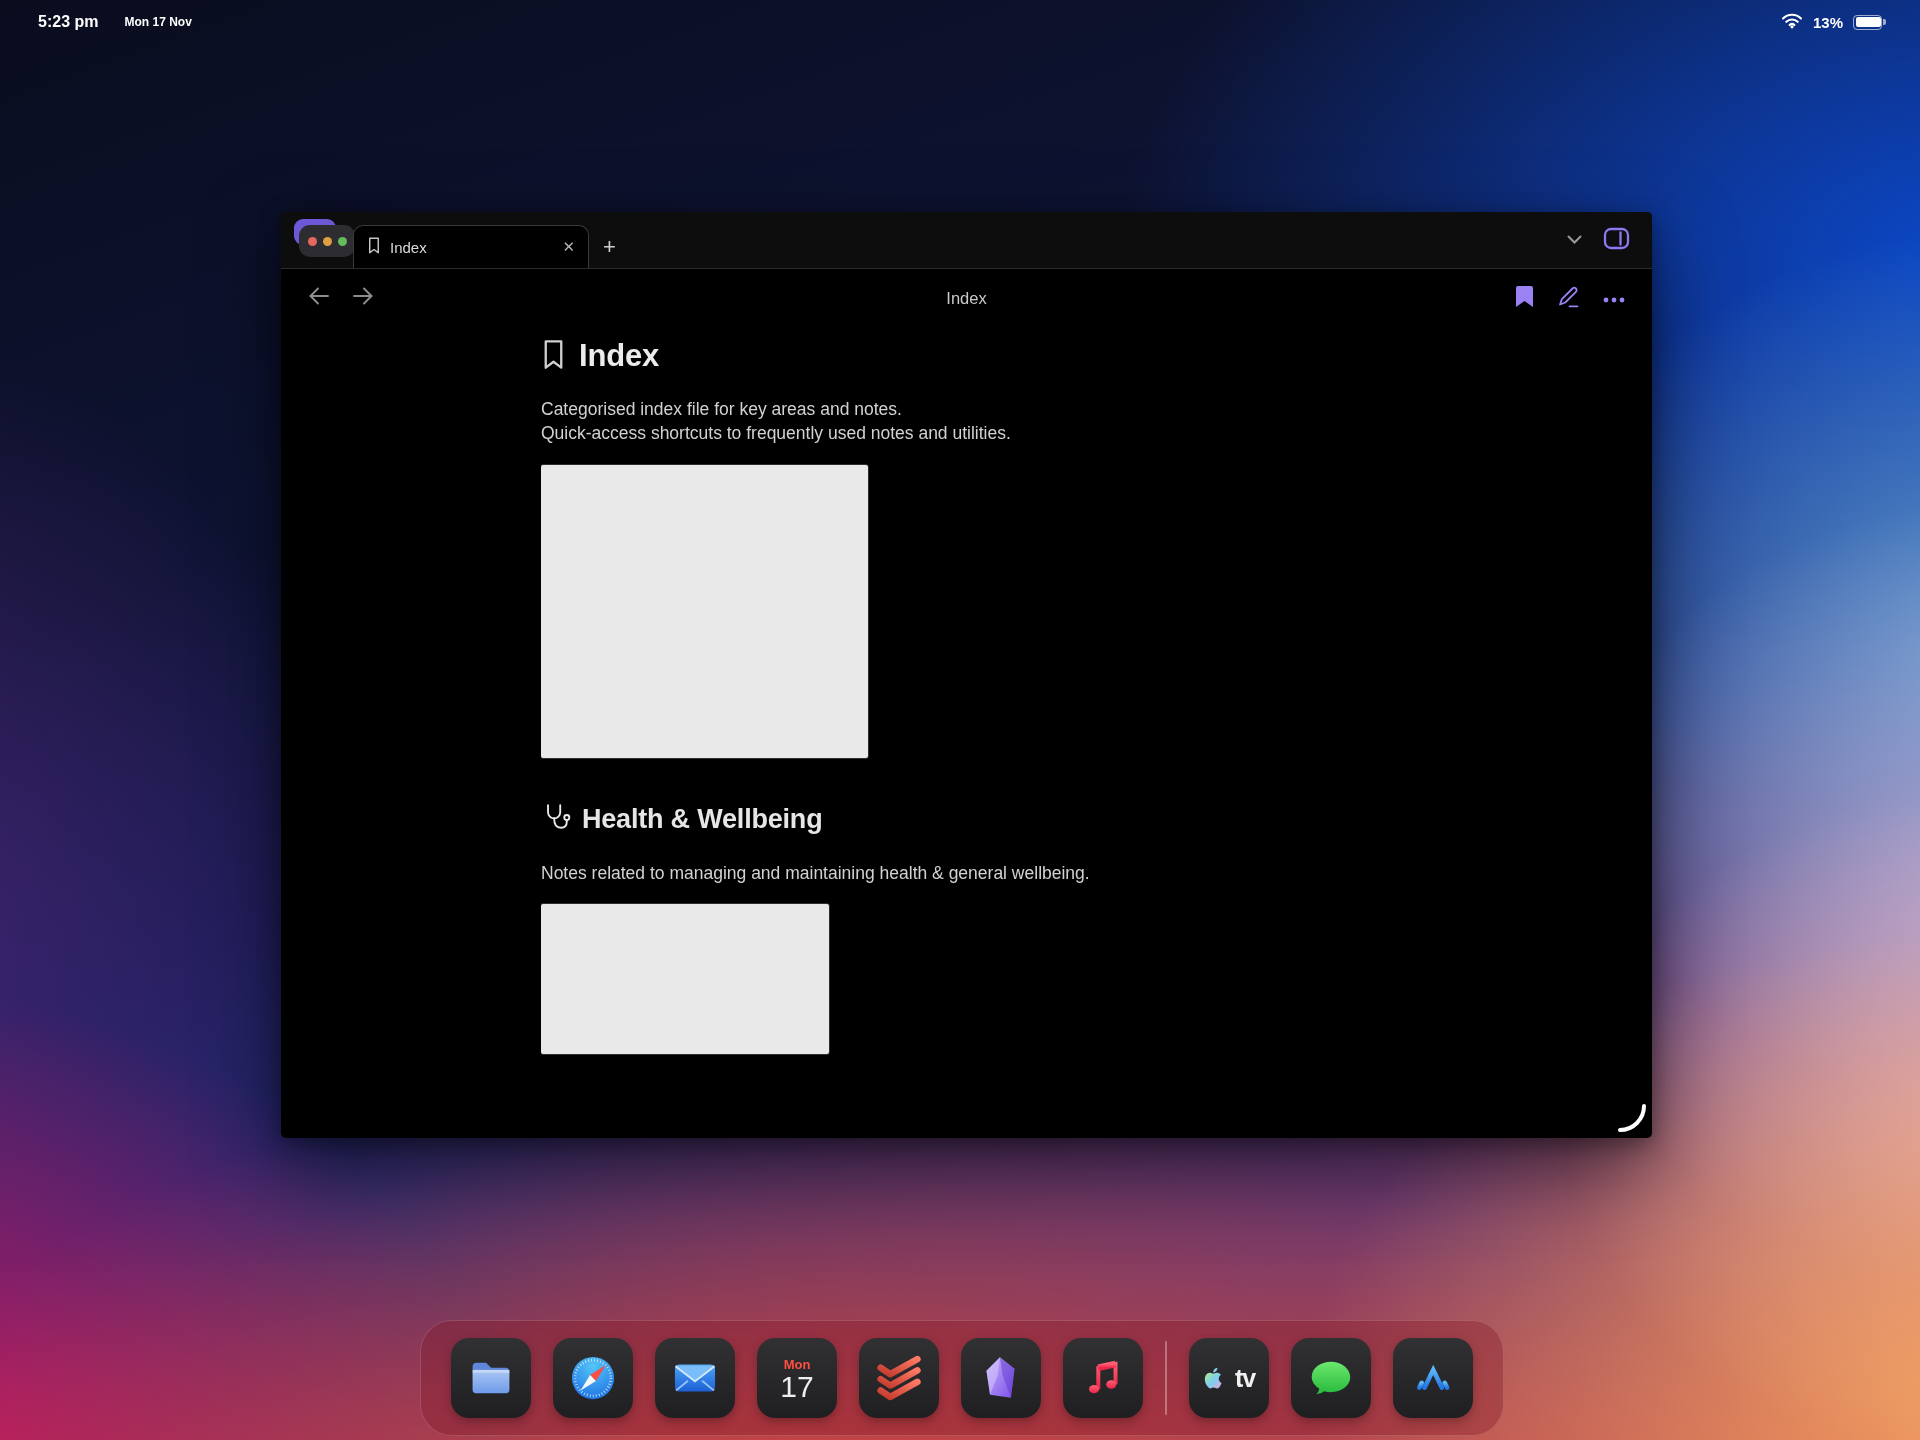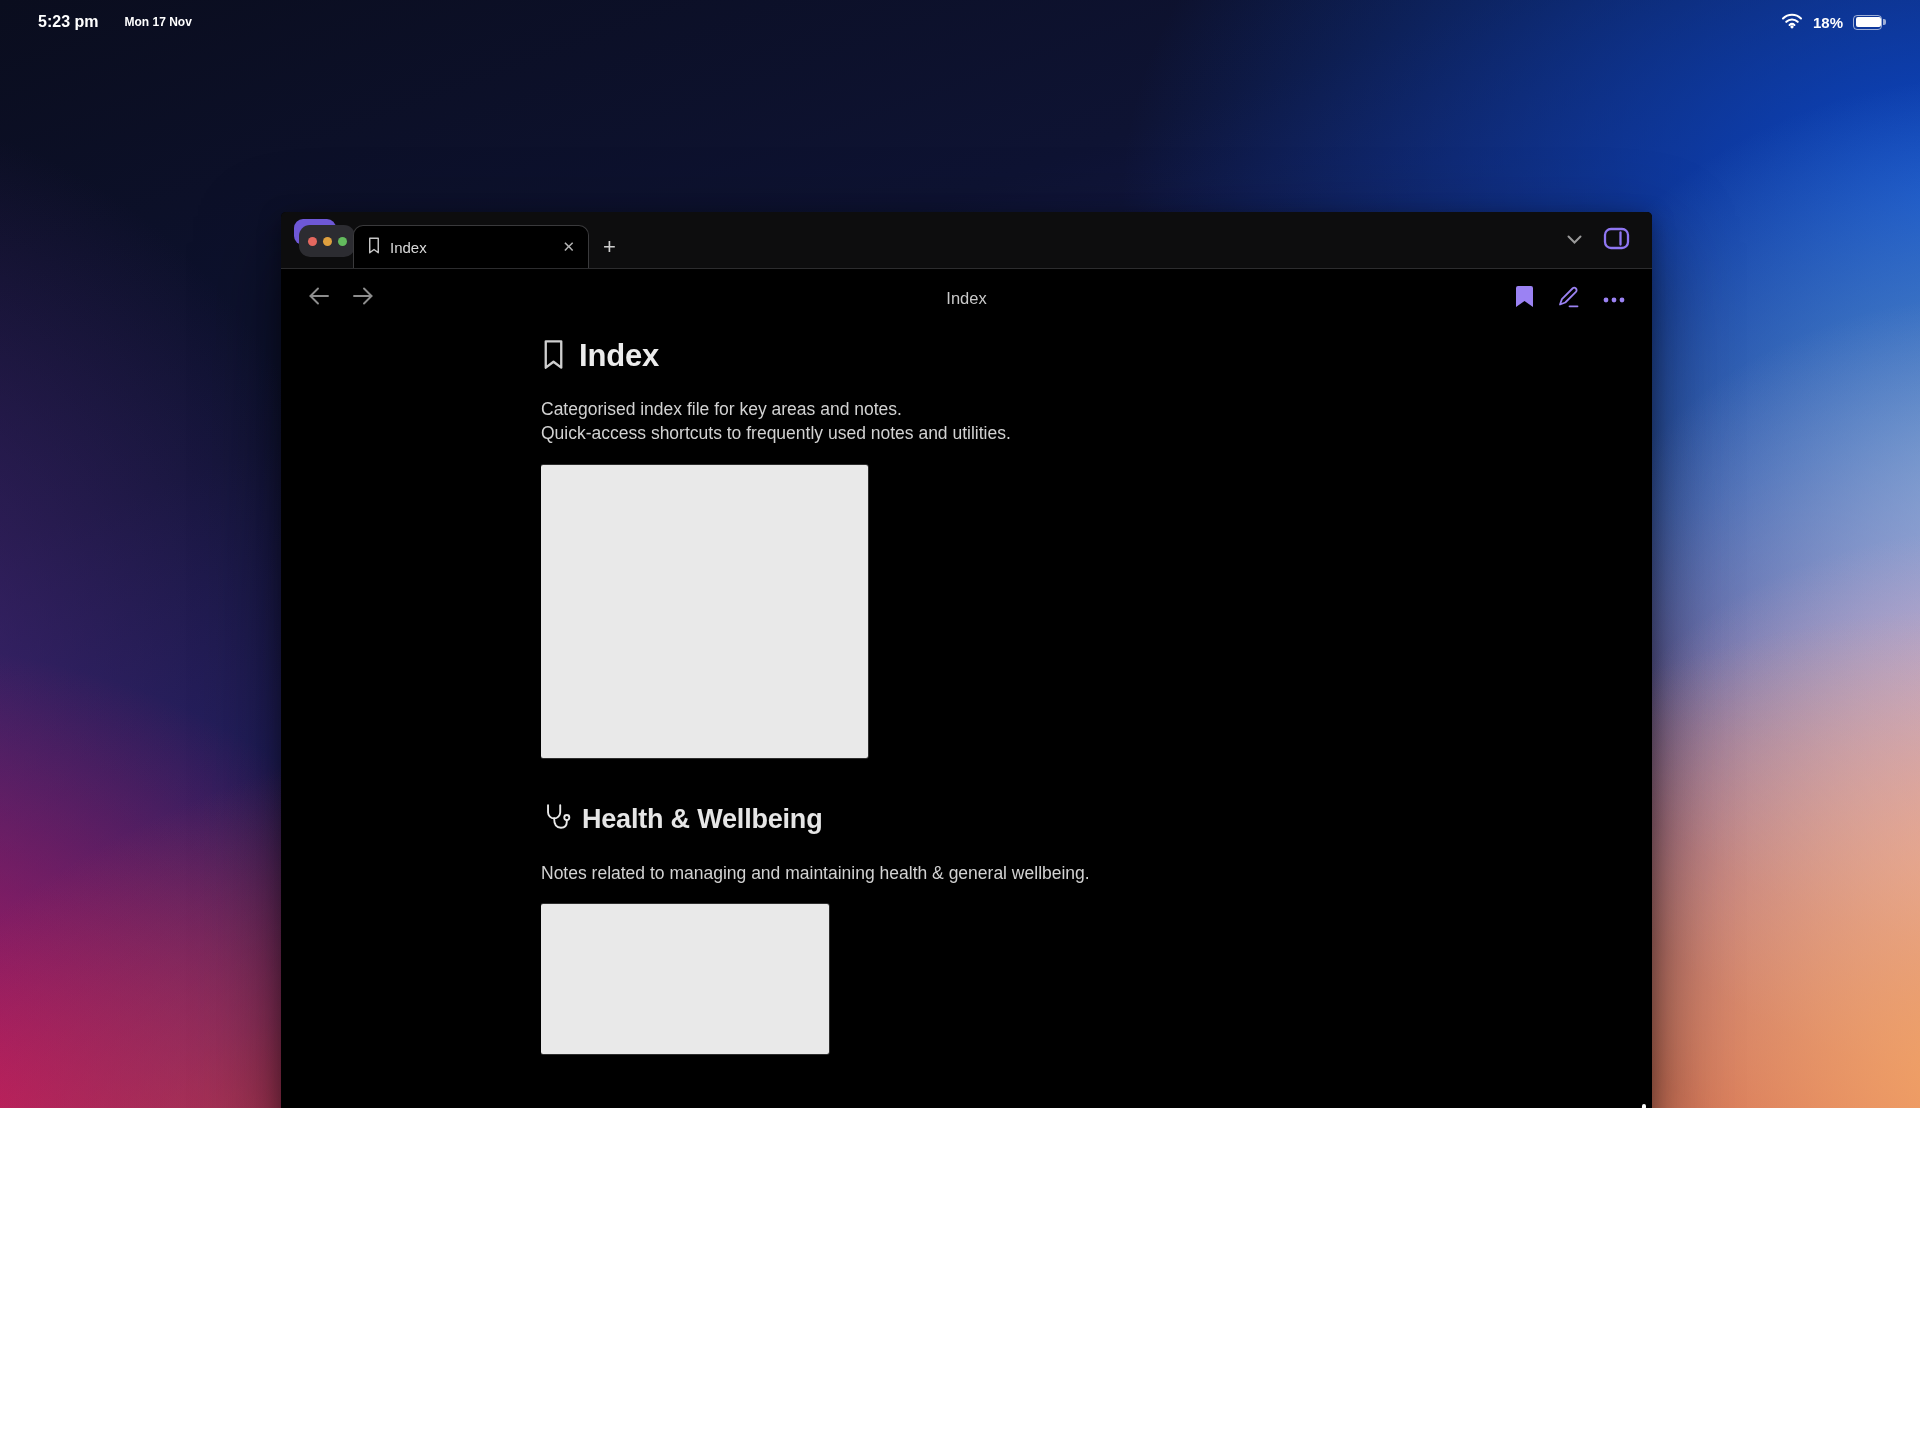--- a/index.html
+++ b/index.html
@@ -2,21 +2,21 @@
 <html><head>
 <meta charset="utf-8">
 <style>
   html,body{margin:0;padding:0;}
   body{
     width:1920px;height:1440px;overflow:hidden;
     font-family:"Liberation Sans",sans-serif;
     -webkit-font-smoothing:antialiased;
   }
   .screen{
-    position:relative;width:1920px;height:1108px;overflow:hidden;
+    position:relative;width:1920px;height:1440px;overflow:hidden;
     background:
       radial-gradient(1150px 780px at 104% 97%, rgba(244,167,100,0.95) 0%, rgba(244,167,100,0) 60%),
       radial-gradient(620px 480px at 104% 78%, rgba(233,178,190,0.90) 0%, rgba(233,178,190,0) 70%),
       radial-gradient(640px 560px at 104% 62%, rgba(186,173,216,0.85) 0%, rgba(186,173,216,0) 70%),
       radial-gradient(700px 620px at 104% 46%, rgba(105,168,214,0.90) 0%, rgba(105,168,214,0) 70%),
       radial-gradient(1350px 900px at 102% 18%, rgba(10,74,205,0.95) 0%, rgba(10,74,205,0) 62%),
       radial-gradient(1500px 860px at 40% 112%, rgba(235,73,49,0.95) 0%, rgba(235,73,49,0) 64%),
       radial-gradient(1000px 820px at -6% 104%, rgba(216,21,92,0.95) 0%, rgba(216,21,92,0) 62%),
       radial-gradient(860px 1000px at -8% 66%, rgba(82,41,128,0.75) 0%, rgba(82,41,128,0) 62%),
       linear-gradient(160deg,#0a0d1e 0%,#0e1333 30%,#171c55 48%,#232a74 62%,#6e3a6e 80%,#c84a48 100%);
@@ -106,21 +106,21 @@
     </div>
     <div class="sb-right">
       <span>
         <svg width="22" height="17" viewBox="0 0 22 17" fill="none" stroke="#fff" stroke-width="2.1" stroke-linecap="round">
           <path d="M2 6.4a12.8 12.8 0 0 1 18 0"></path>
           <path d="M5.3 9.8a8.2 8.2 0 0 1 11.4 0"></path>
           <path d="M8.6 13a3.6 3.6 0 0 1 4.8 0"></path>
           <circle cx="11" cy="14.8" r="1.6" fill="#fff" stroke="none"></circle>
         </svg>
       </span>
-      <span class="sb-batt-pct">18%</span>
+      <span class="sb-batt-pct">13%</span>
       <span class="battery">
           <i class="batt-fill"></i>
         </span>
     </div>
   </div>
 
   <div class="window">
 
     <div class="tabstrip">
       <div class="traffic">

